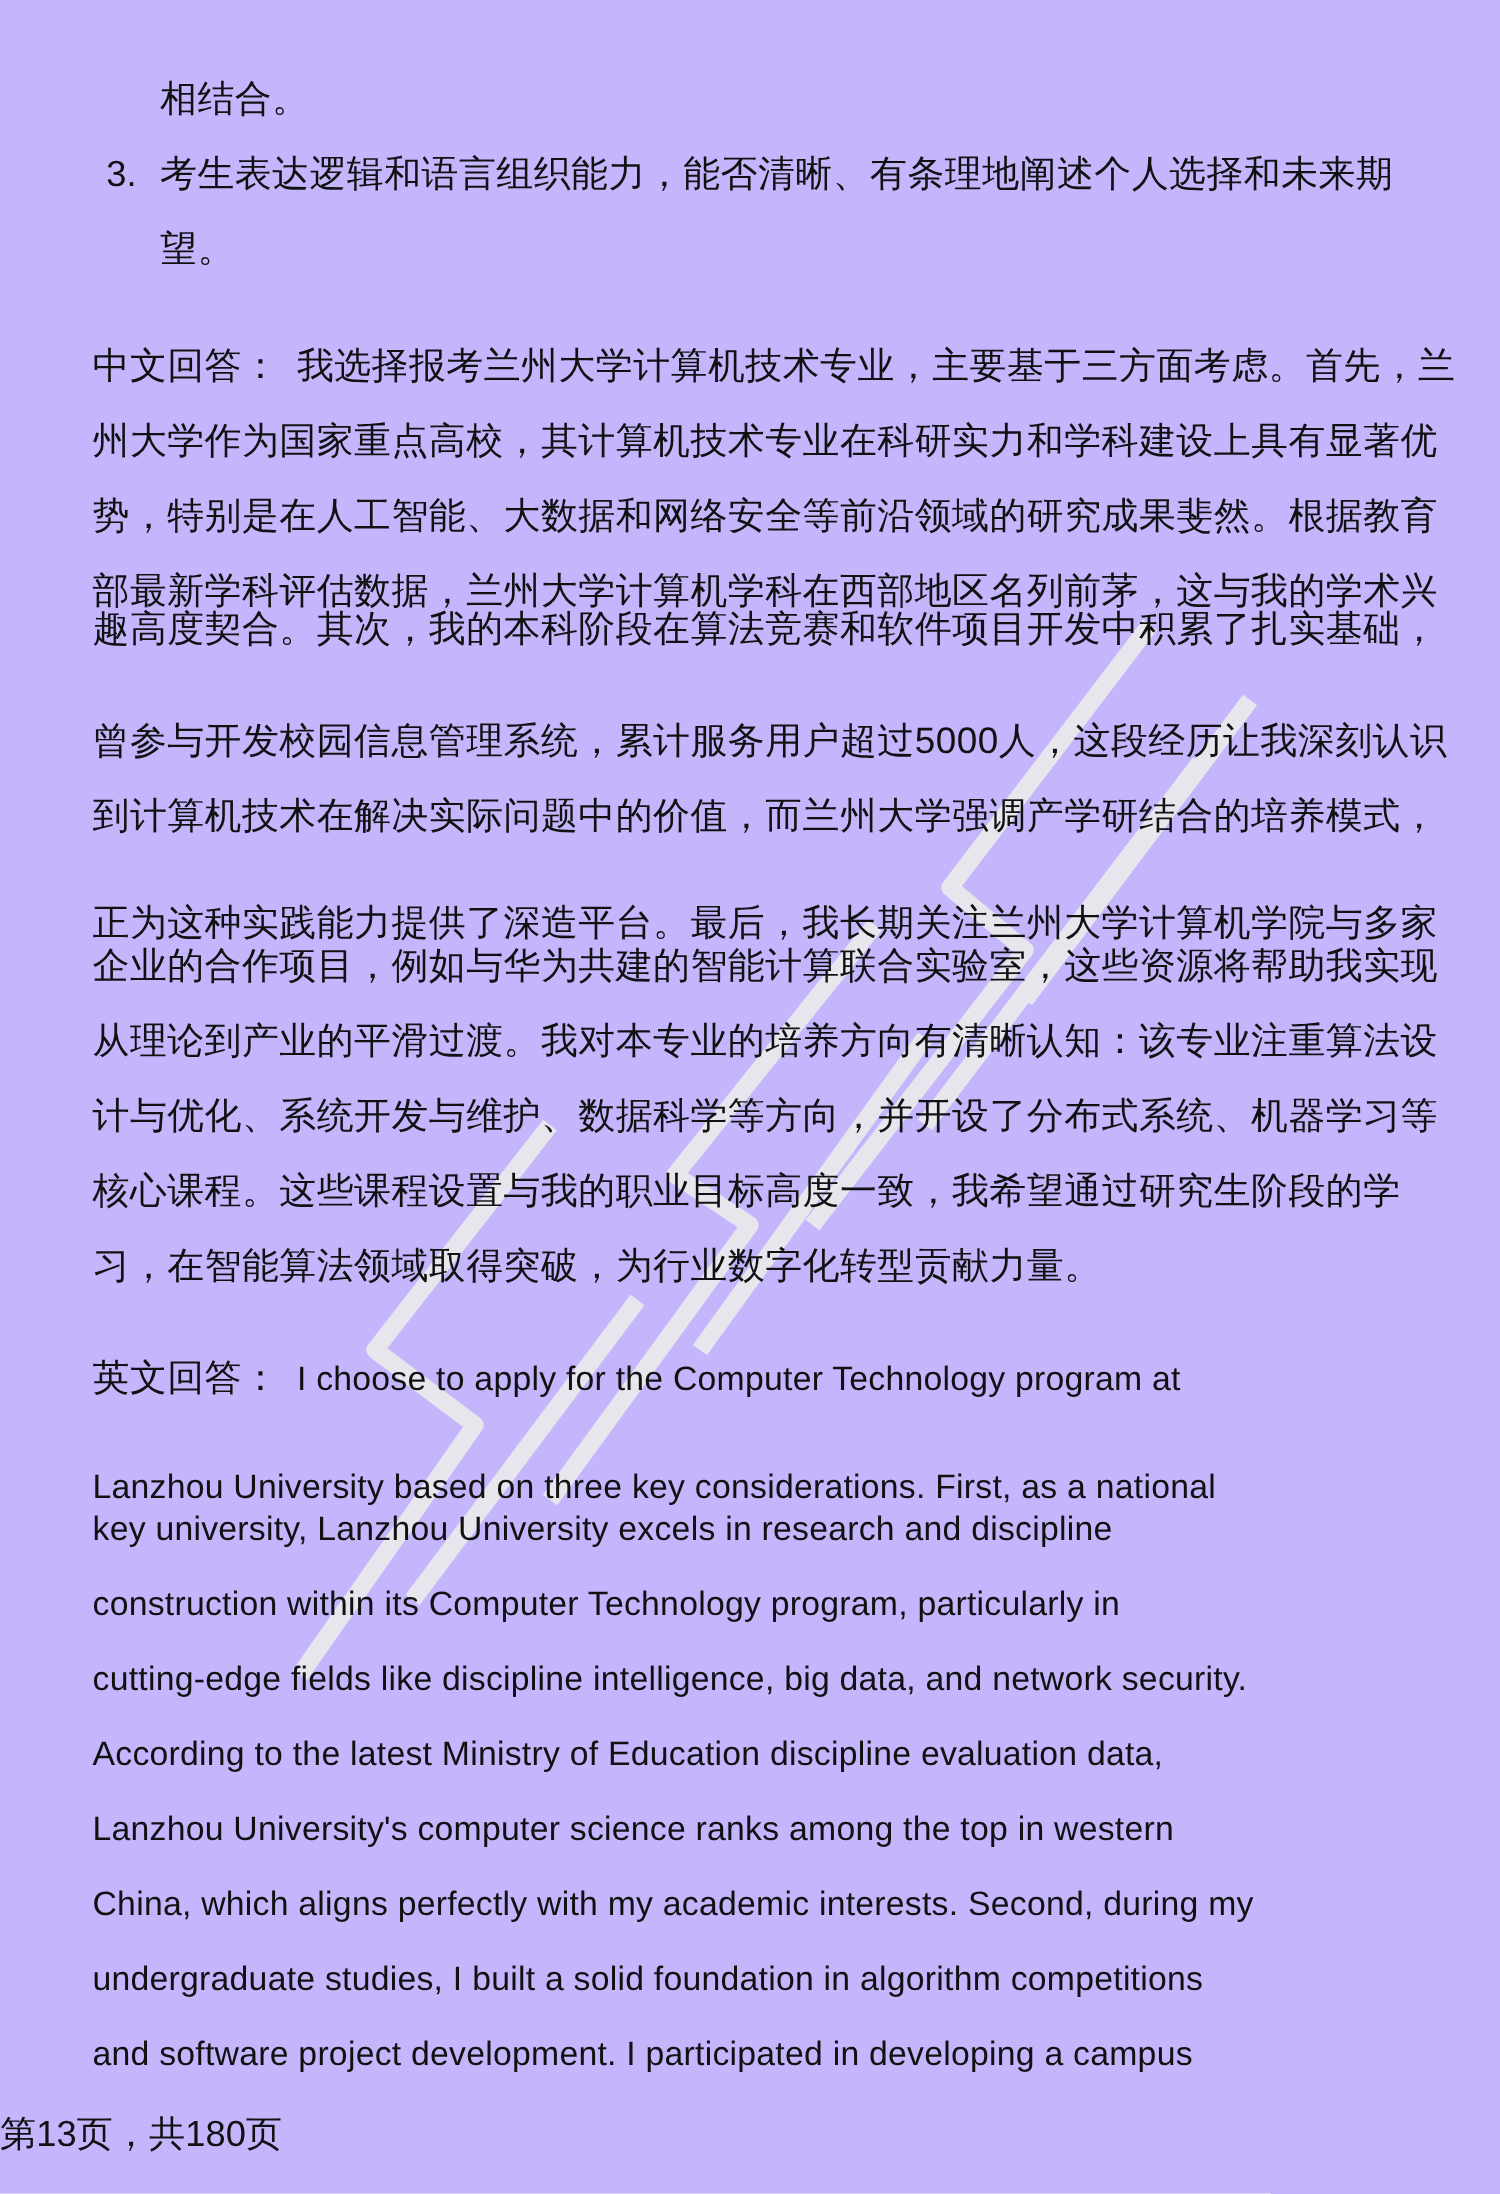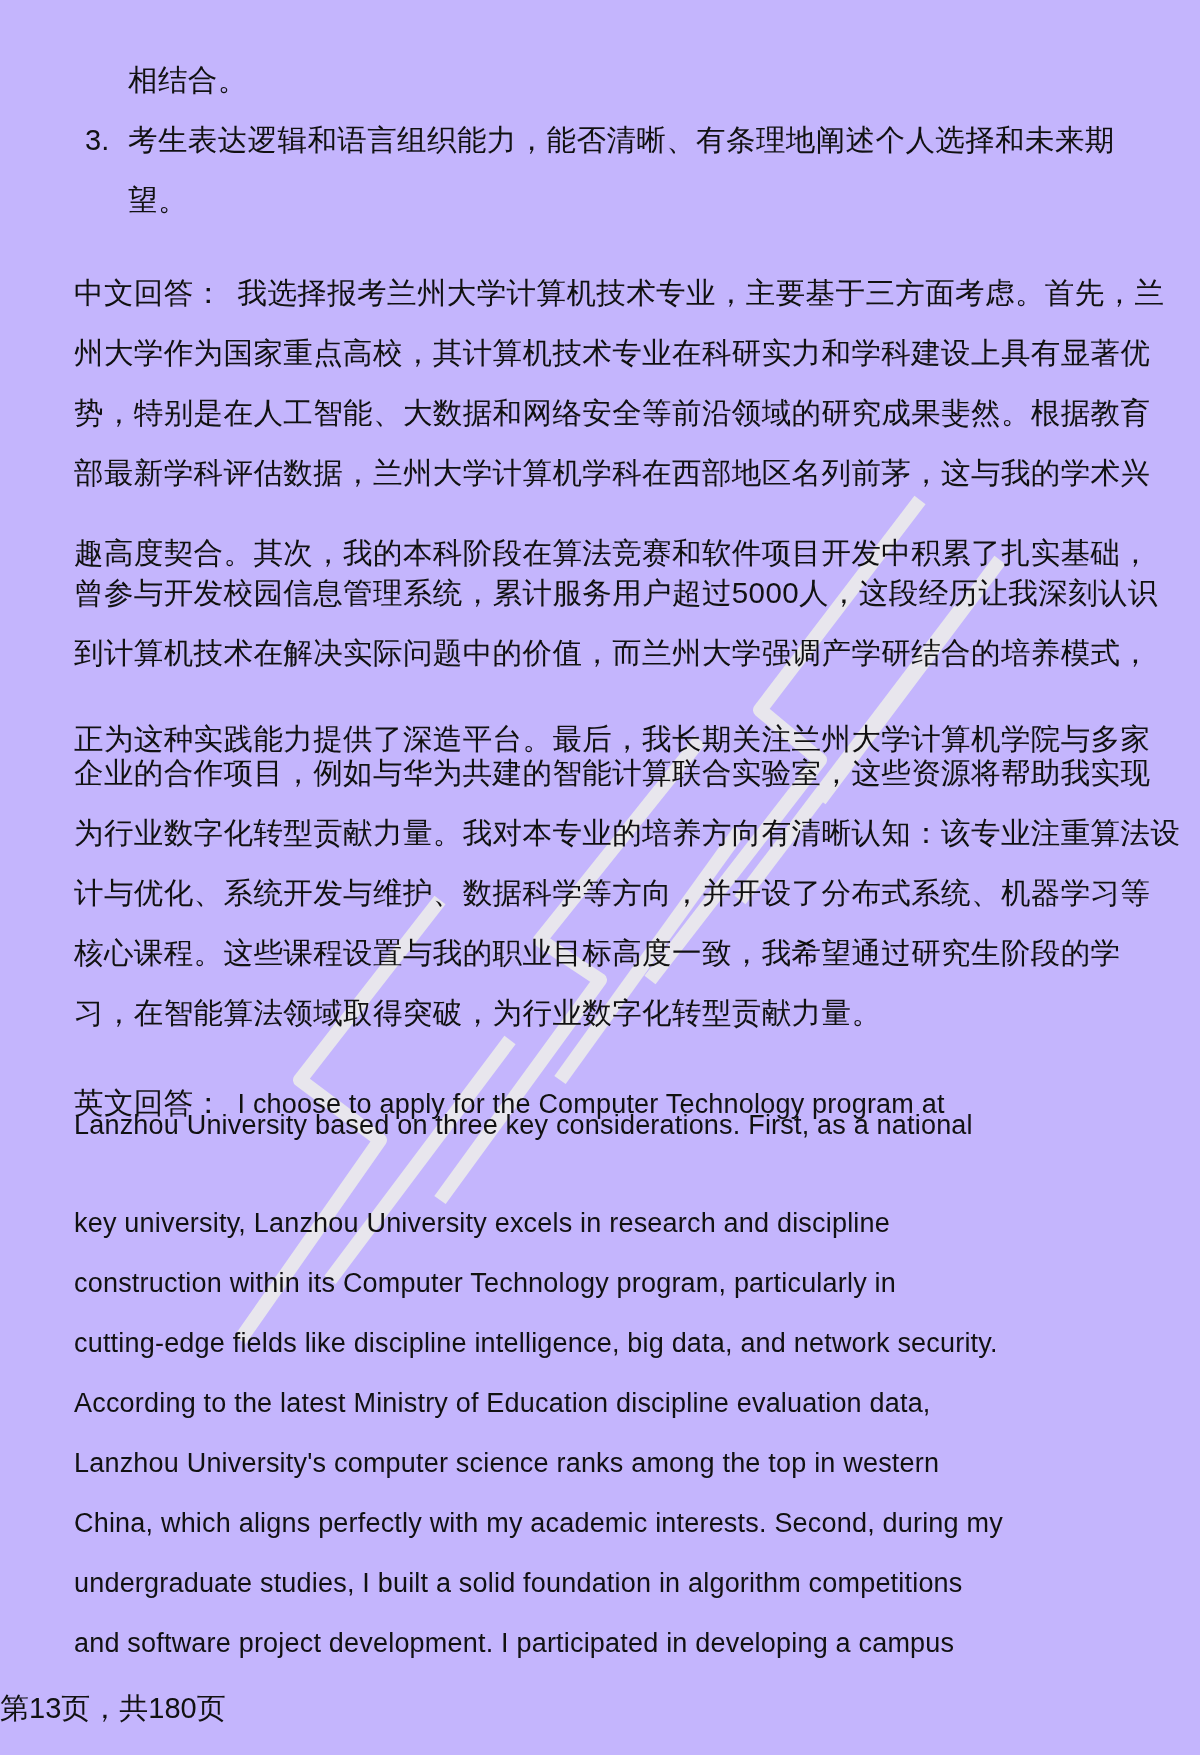--- a/index.html
+++ b/index.html
@@ -89,34 +89,34 @@
   <div class="list-num" style="top:123px;">3.</div>
   <div class="line cn indent" style="top:123px;">考生表达逻辑和语言组织能力，能否清晰、有条理地阐述个人选择和未来期</div>
   <div class="line cn indent" style="top:183px;">望。</div>
 
   <div class="line cn body-col" style="top:276px;">
     <span class="label">中文回答：</span><span>我选择报考兰州大学计算机技术专业，主要基于三方面考虑。首先，兰</span>
   </div>
   <div class="line cn body-col" style="top:336px;">州大学作为国家重点高校，其计算机技术专业在科研实力和学科建设上具有显著优</div>
   <div class="line cn body-col" style="top:396px;">势，特别是在人工智能、大数据和网络安全等前沿领域的研究成果斐然。根据教育</div>
   <div class="line cn body-col" style="top:456px;">部最新学科评估数据，兰州大学计算机学科在西部地区名列前茅，这与我的学术兴</div>
-  <div class="line cn body-col" style="top:536px;">趣高度契合。其次，我的本科阶段在算法竞赛和软件项目开发中积累了扎实基础，</div>
+  <div class="line cn body-col" style="top:488px;font-family:Liberation Mono, monospace;">趣高度契合。其次，我的本科阶段在算法竞赛和软件项目开发中积累了扎实基础，</div>
   <div class="line cn body-col" style="top:576px;">曾参与开发校园信息管理系统，累计服务用户超过5000人，这段经历让我深刻认识</div>
   <div class="line cn body-col" style="top:636px;">到计算机技术在解决实际问题中的价值，而兰州大学强调产学研结合的培养模式，</div>
   <div class="line cn body-col" style="top:696px;margin-top:26px;">正为这种实践能力提供了深造平台。最后，我长期关注兰州大学计算机学院与多家</div>
   <div class="line cn body-col" style="top:756px;">企业的合作项目，例如与华为共建的智能计算联合实验室，这些资源将帮助我实现</div>
-  <div class="line cn body-col" style="top:816px;">为行业数字化转型贡献力量。我对本专业的培养方向有清晰认知：该专业注重算法设</div>
+  <div class="line cn body-col" style="top:816px;">从理论到产业的平滑过渡。我对本专业的培养方向有清晰认知：该专业注重算法设</div>
   <div class="line cn body-col" style="top:876px;">计与优化、系统开发与维护、数据科学等方向，并开设了分布式系统、机器学习等</div>
   <div class="line cn body-col" style="top:936px;">核心课程。这些课程设置与我的职业目标高度一致，我希望通过研究生阶段的学</div>
   <div class="line cn body-col" style="top:996px;">习，在智能算法领域取得突破，为行业数字化转型贡献力量。</div>
 
   <div class="line body-col" style="top:1086px;">
     <span class="label cn">英文回答：</span><span class="en">I choose to apply for the Computer Technology program at</span>
   </div>
-  <div class="line en body-col" style="top:1108px;">Lanzhou University based on three key considerations. First, as a national</div>
+  <div class="line en body-col" style="top:1172px;">Lanzhou University based on three key considerations. First, as a national</div>
   <div class="line en body-col" style="top:1206px;">key university, Lanzhou University excels in research and discipline</div>
   <div class="line en body-col" style="top:1266px;">construction within its Computer Technology program, particularly in</div>
   <div class="line en body-col" style="top:1326px;">cutting-edge fields like discipline intelligence, big data, and network security.</div>
   <div class="line en body-col" style="top:1386px;">According to the latest Ministry of Education discipline evaluation data,</div>
   <div class="line en body-col" style="top:1446px;">Lanzhou University's computer science ranks among the top in western</div>
   <div class="line en body-col" style="top:1506px;">China, which aligns perfectly with my academic interests. Second, during my</div>
   <div class="line en body-col" style="top:1566px;">undergraduate studies, I built a solid foundation in algorithm competitions</div>
   <div class="line en body-col" style="top:1626px;">and software project development. I participated in developing a campus</div>
 
   <div class="page-number">第13页，共180页</div>

